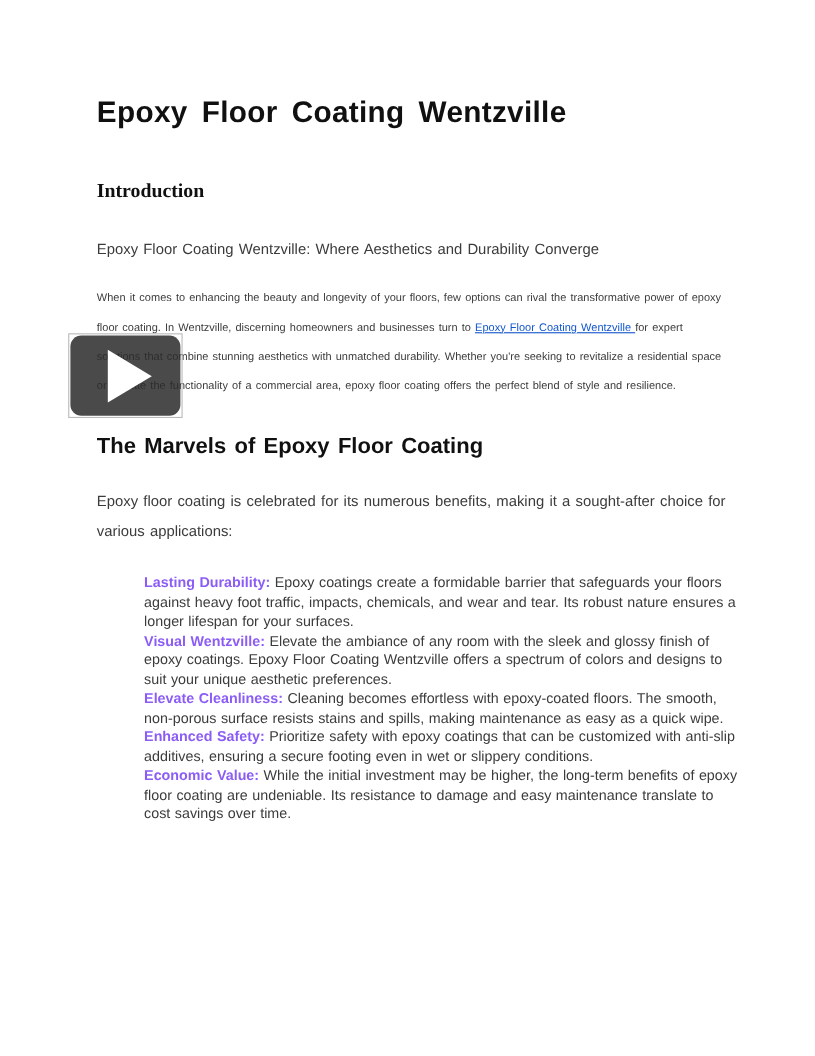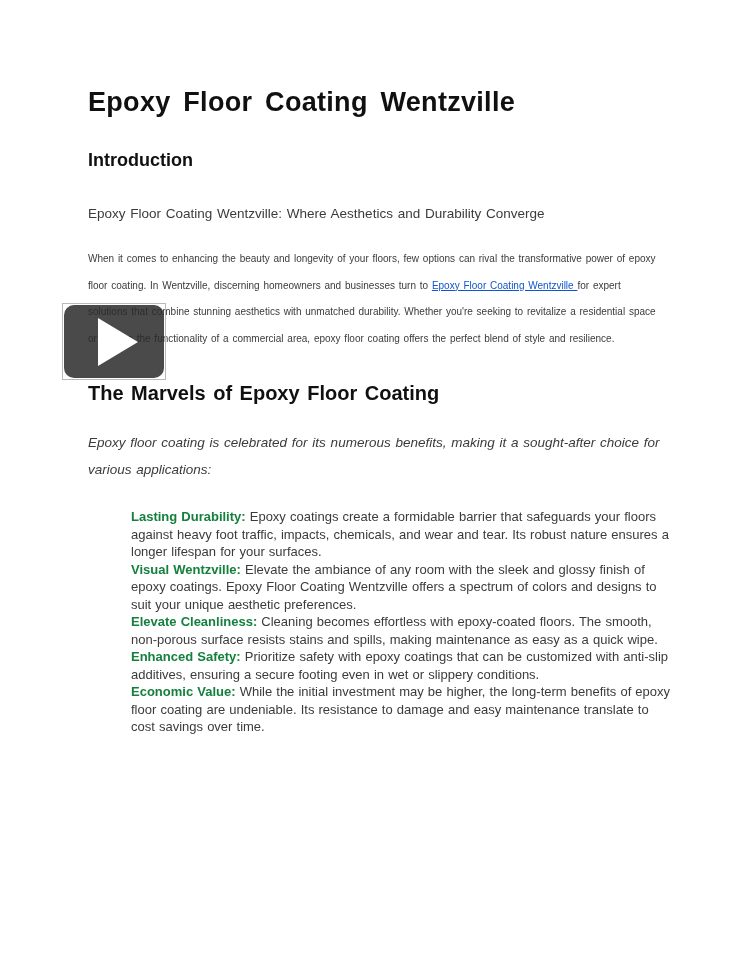--- a/index.html
+++ b/index.html
@@ -20,23 +20,23 @@
     overflow:hidden;
   }
   .content{padding:84px 92px 0 88px;}
   h1.doc-title{
     margin:0;
     font-size:27px;line-height:36px;
     font-weight:bold;color:var(--heading);
     word-spacing:5px;letter-spacing:0.3px;
   }
   h2.intro-heading{
-    margin:30px 0 0 0;
+    margin:43px 0 0 0;
     font-size:18px;line-height:21px;
-    font-weight:bold;color:var(--heading);
+    font-weight:bold;color:var(--heading);font-family:Liberation Serif, serif;
   }
   p.tagline{
     margin:33px 0 0 0;
     font-size:13.5px;line-height:19px;
     word-spacing:1px;
   }
   p.body-para{
     margin:23px 0 0 0;
     font-size:10px;line-height:26.5px;
     word-spacing:1px;
@@ -51,31 +51,30 @@
     margin:29px 0 0 0;
     font-size:20px;line-height:24px;
     font-weight:bold;color:var(--heading);
     word-spacing:2px;
   }
   p.marvels-para{
     margin:25px 0 0 0;
     font-size:13.5px;line-height:26.5px;
     word-spacing:1px;
     width:572px;
-    font-style:italic;
   }
   ul.benefits{
     list-style:none;
     margin:25px 0 0 43px;padding:0;
     width:541px;
     font-size:13px;line-height:17.5px;
     word-spacing:0.5px;
   }
   ul.benefits li{margin:0;padding:0;}
-  ul.benefits b{color:#15803d;}
+  ul.benefits b{color:#8b5cf6;}
   
   .video-frame{
     position:absolute;left:62px;top:303px;
     width:104px;height:77px;
     border:1px solid #b9b9b9;
     box-sizing:border-box;
     display:flex;align-items:center;justify-content:center;
     cursor:pointer;
   }
   .play-btn{

